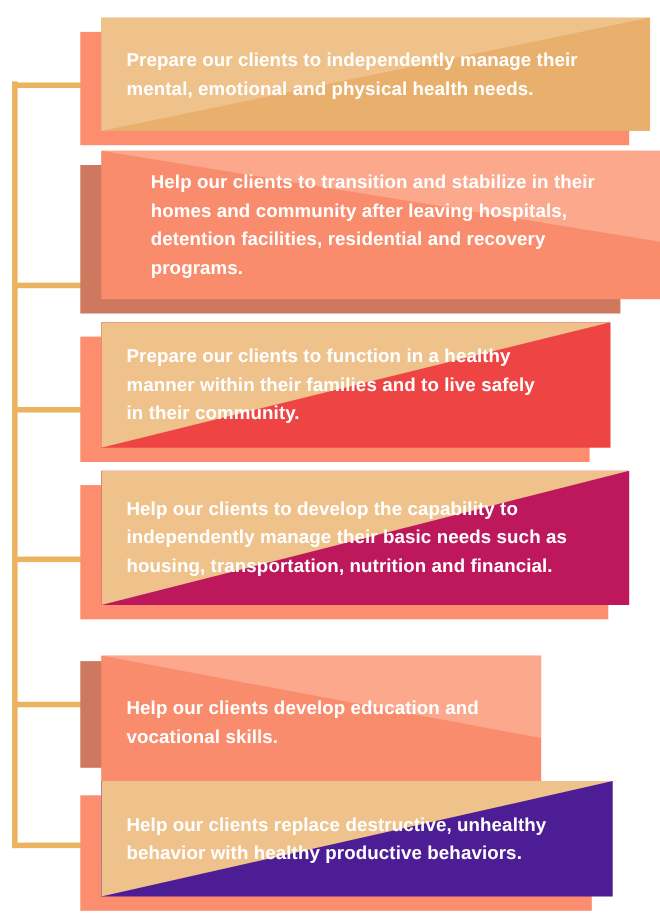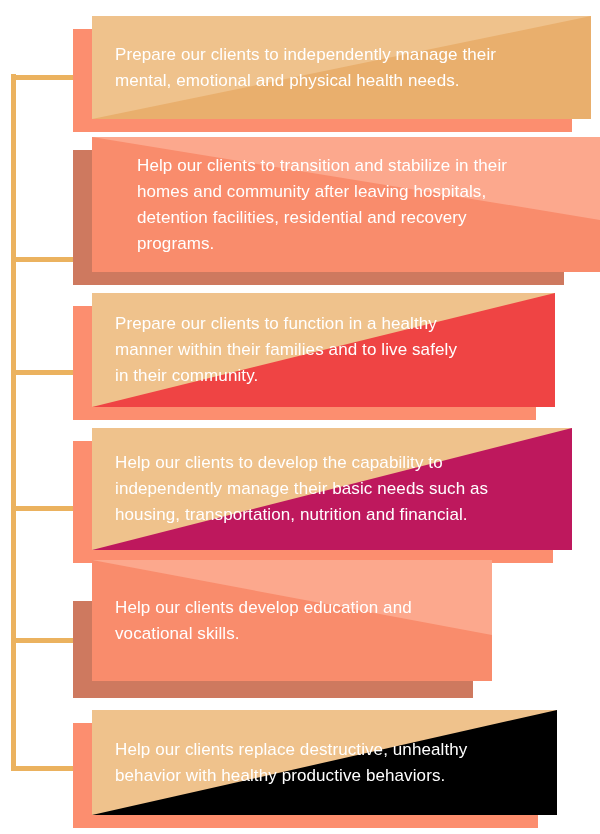--- a/index.html
+++ b/index.html
@@ -21,20 +21,21 @@
   }
   .box-shadow {
     position: absolute;
     z-index: 2;
   }
   .goal-box {
     position: absolute;
     z-index: 3;
     display: flex;
     align-items: center;
+    font-weight: bold;
   }
   .goal-highlight {
     position: absolute;
     inset: 0;
     z-index: 1;
   }
   .goal-highlight.tan   { clip-path: polygon(0 0, 100% 0, 0 100%); }
   .goal-highlight.salmon{ clip-path: polygon(0 0, 100% 0, 100% 62%); }
   .goal-text {
     position: relative;
@@ -88,26 +89,26 @@
 
   <div class="box-shadow" style="left: 73px; top: 441px; width: 480px; height: 122px; background: rgb(252, 142, 111);"></div>
   <div class="goal-box" style="left: 92px; top: 428px; width: 480px; height: 122px; background: #be185d;">
     <div class="goal-highlight tan" style="background: rgb(239, 194, 140);"></div>
     <div class="goal-text" style="color: rgb(255, 255, 255);">Help our clients to develop the capability to
 independently manage their basic needs such as
 housing, transportation, nutrition and financial.</div>
   </div>
 
   <div class="box-shadow" style="left: 73px; top: 601px; width: 400px; height: 97px; background: rgb(206, 121, 95);"></div>
-  <div class="goal-box" style="left: 92px; top: 560px; width: 400px; height: 121px; background: rgb(249, 140, 108);">
+  <div class="goal-box" style="left: 92px; top: 596px; width: 400px; height: 121px; background: rgb(249, 140, 108);">
     <div class="goal-highlight salmon" style="background: rgb(252, 168, 141);"></div>
     <div class="goal-text" style="color: rgb(255, 255, 255);">Help our clients develop education and
 vocational  skills.</div>
   </div>
 
   <div class="box-shadow" style="left: 73px; top: 723px; width: 465px; height: 105px; background: rgb(252, 142, 111);"></div>
-  <div class="goal-box" style="left: 92px; top: 710px; width: 465px; height: 105px; background: #000000;">
+  <div class="goal-box" style="left: 92px; top: 710px; width: 465px; height: 105px; background: #4c1d95;">
     <div class="goal-highlight tan" style="background: rgb(239, 194, 140);"></div>
     <div class="goal-text" style="color: rgb(255, 255, 255);">Help our clients replace destructive, unhealthy
 behavior with healthy productive behaviors.</div>
   </div>
 </div>
 </div>
 
 </body></html>

